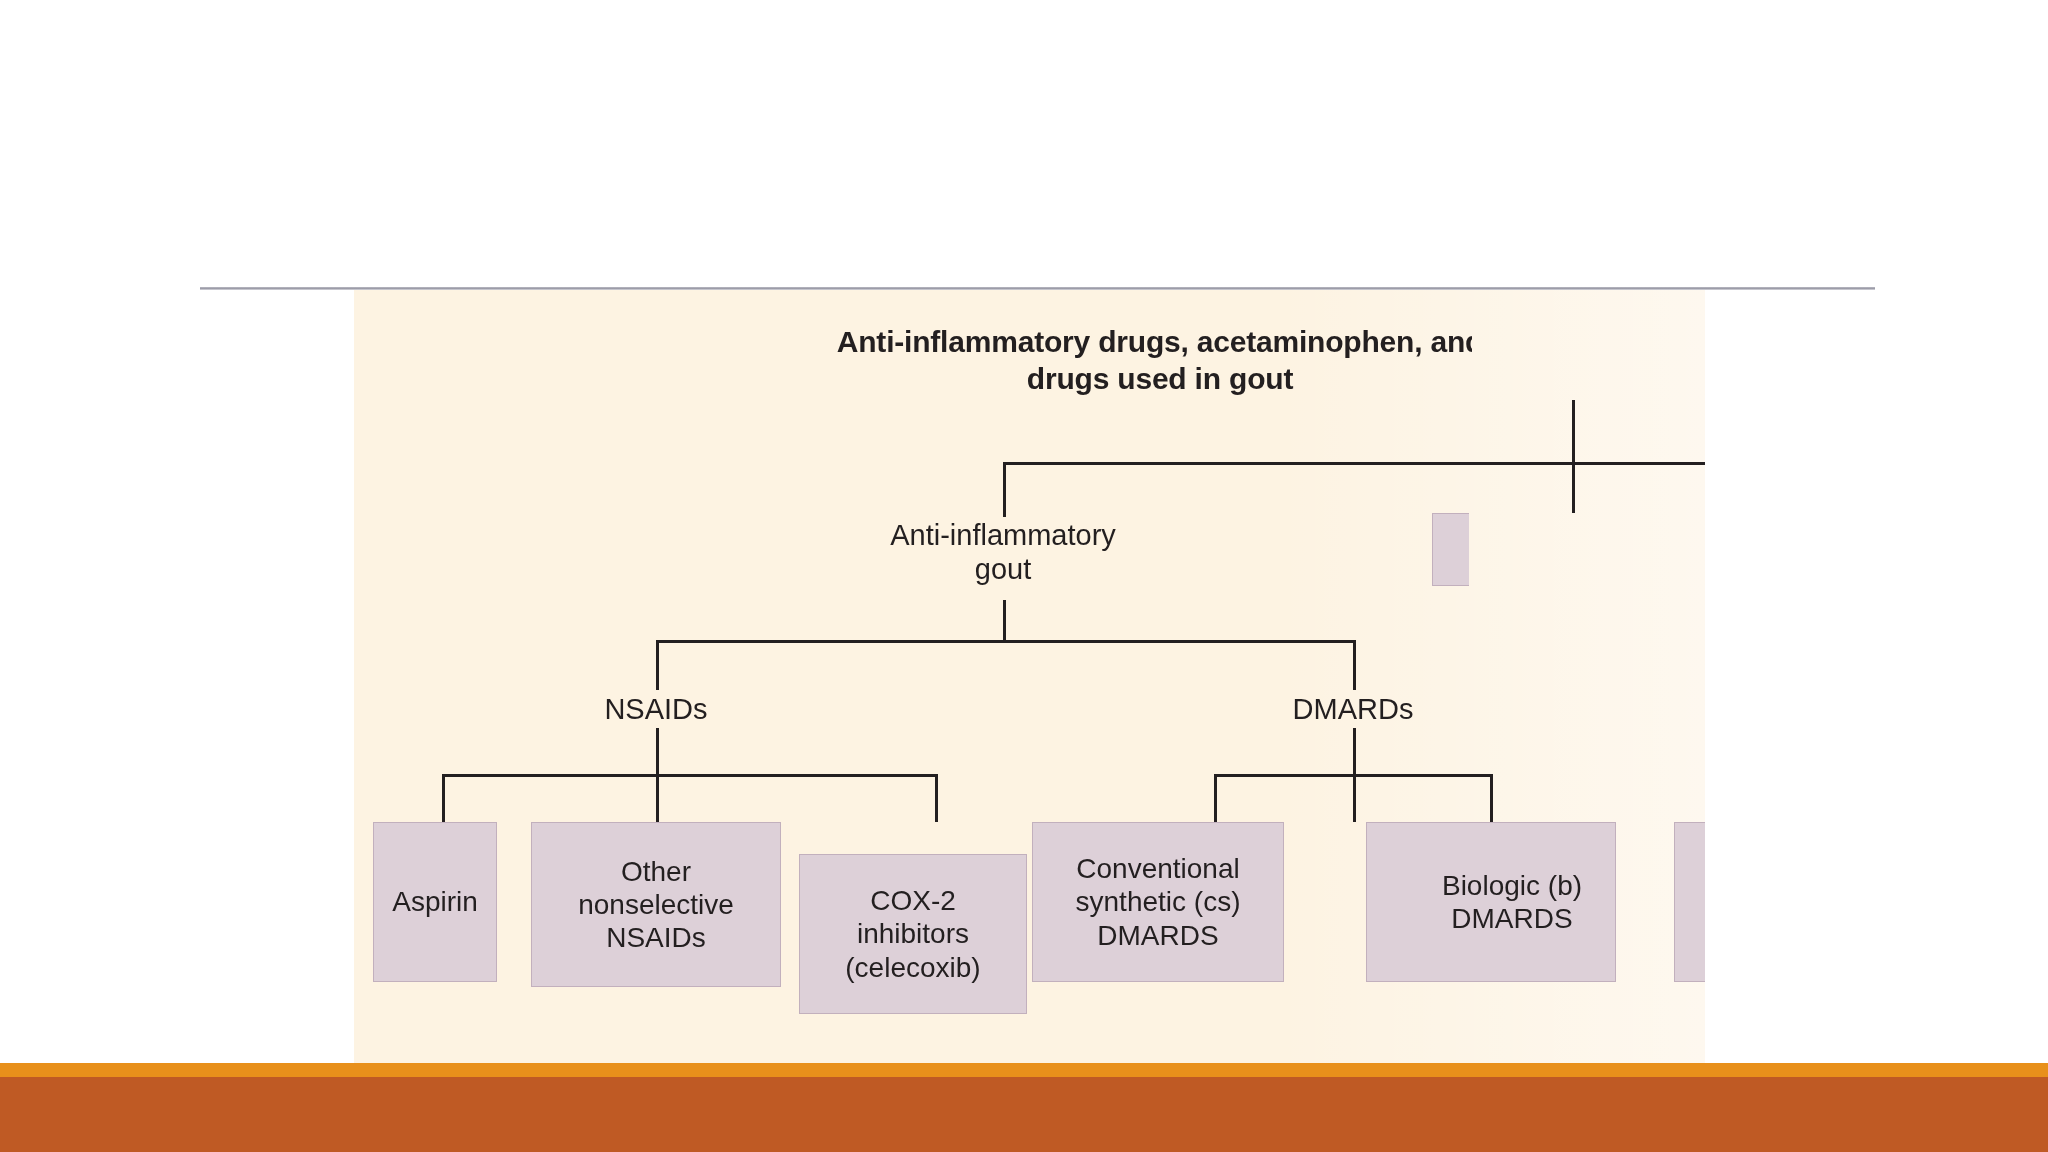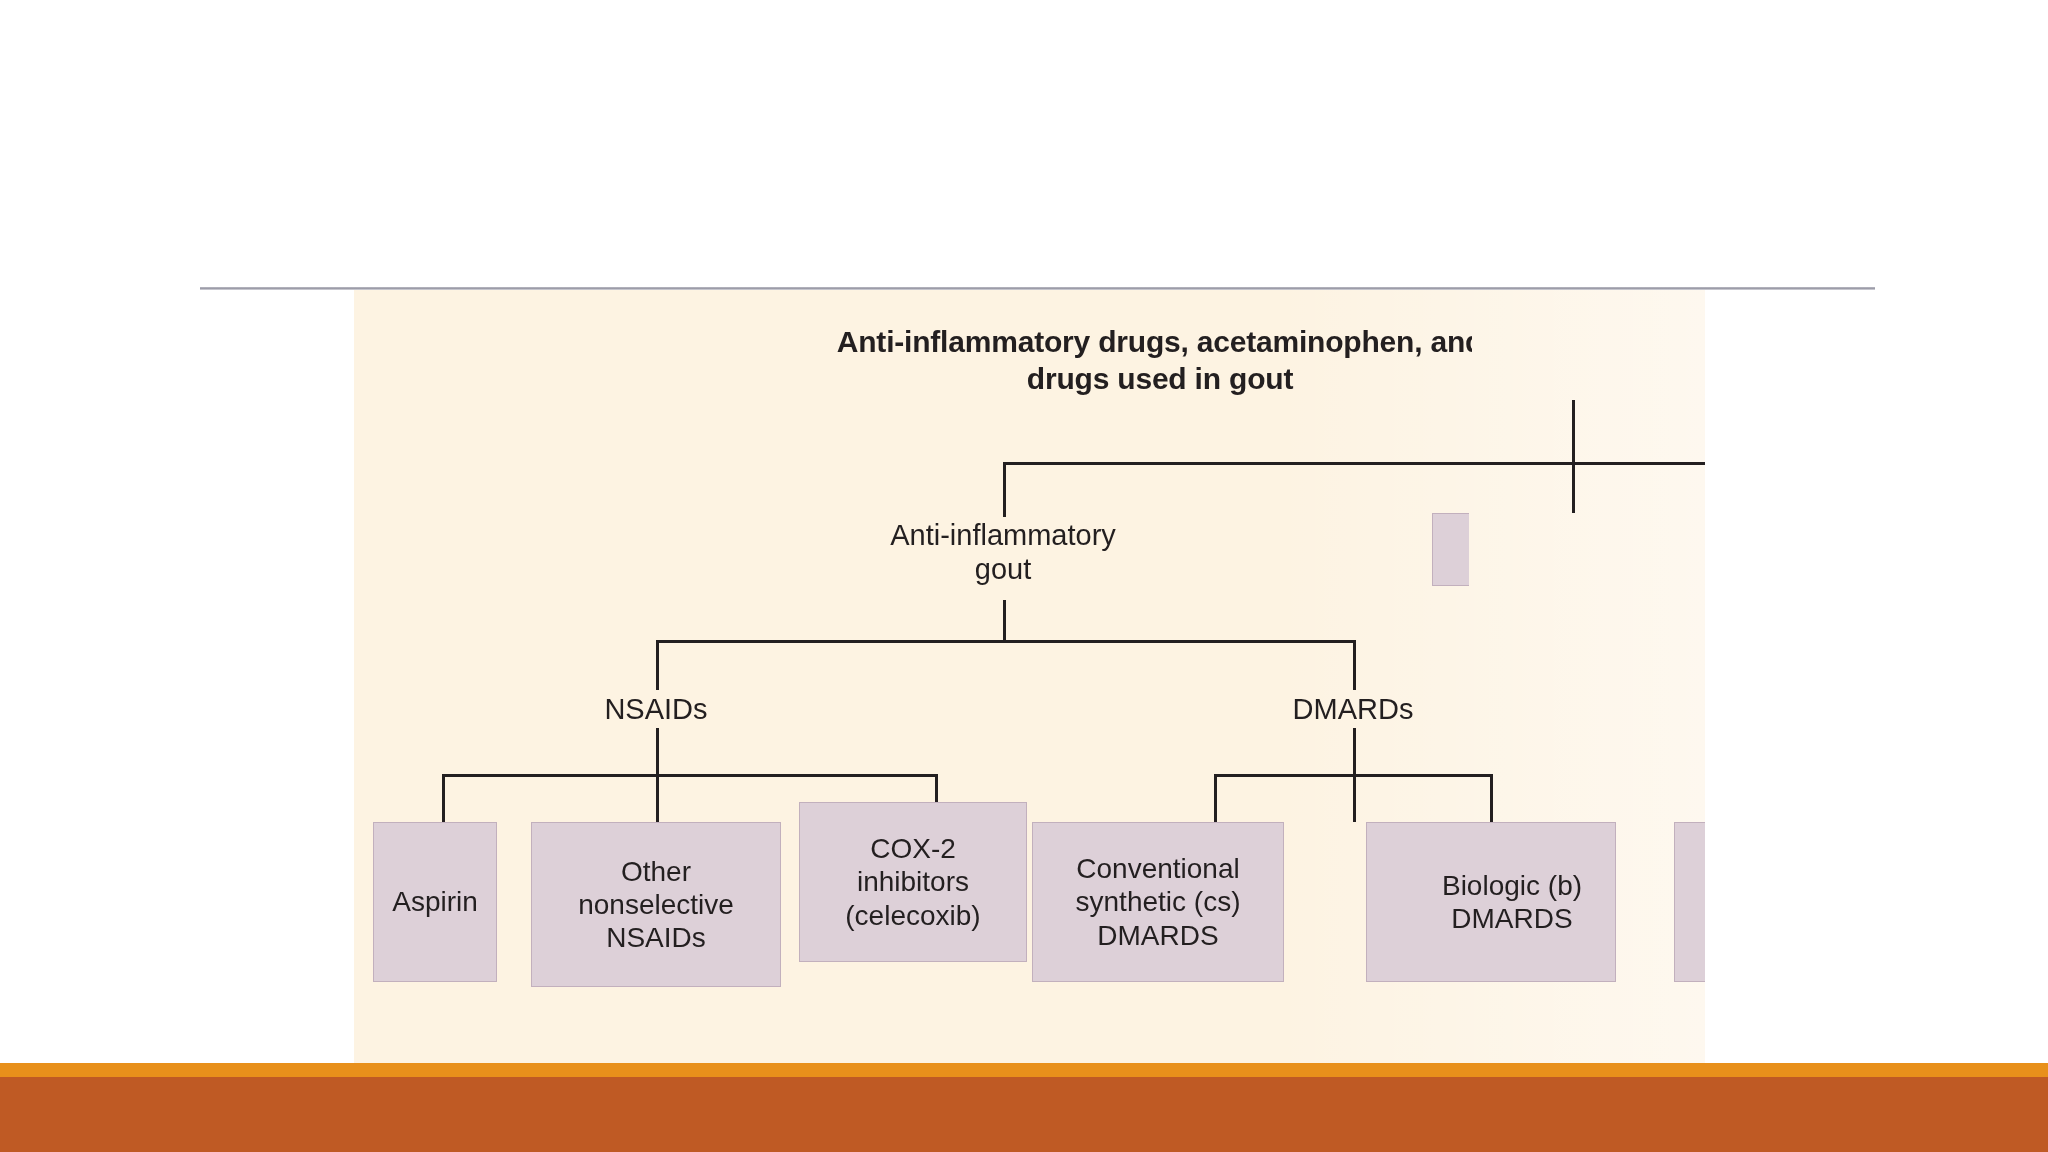--- a/index.html
+++ b/index.html
@@ -125,21 +125,21 @@
   <div class="v-line" style="left:1214px;top:774px;height:48px;"></div>
   <div class="v-line" style="left:1353px;top:774px;height:48px;"></div>
   <div class="v-line" style="left:1490px;top:774px;height:48px;"></div>
 
   <div class="node-box" style="left:373px;top:822px;width:124px;height:160px;">Aspirin</div>
 
   <div class="node-box" style="left:531px;top:822px;width:250px;height:165px;">Other
 nonselective
 NSAIDs</div>
 
-  <div class="node-box" style="left:799px;top:802px;width:228px;height:160px;">COX-2
+  <div class="node-box" style="left:799px;top:854px;width:228px;height:160px;">COX-2
 inhibitors
 (celecoxib)</div>
 
   <div class="node-box" style="left:1032px;top:822px;width:252px;height:160px;">Conventional
 synthetic (cs)
 DMARDS</div>
 
   <div class="node-box" style="left:1366px;top:822px;width:250px;height:160px;padding-left:48px;">Biologic (b)
 DMARDS</div>
 

